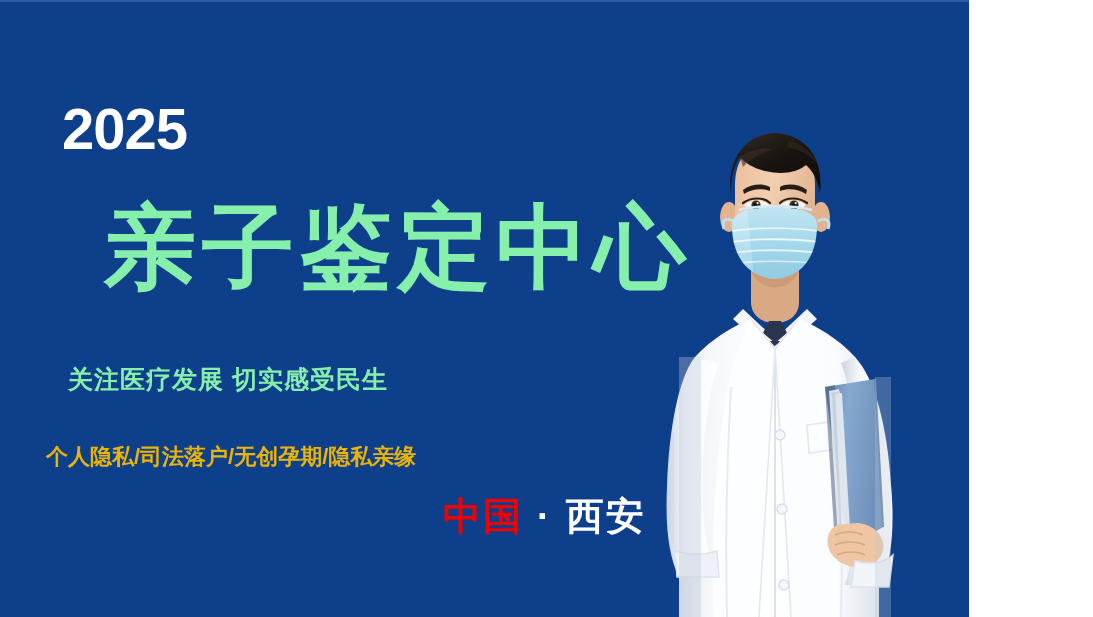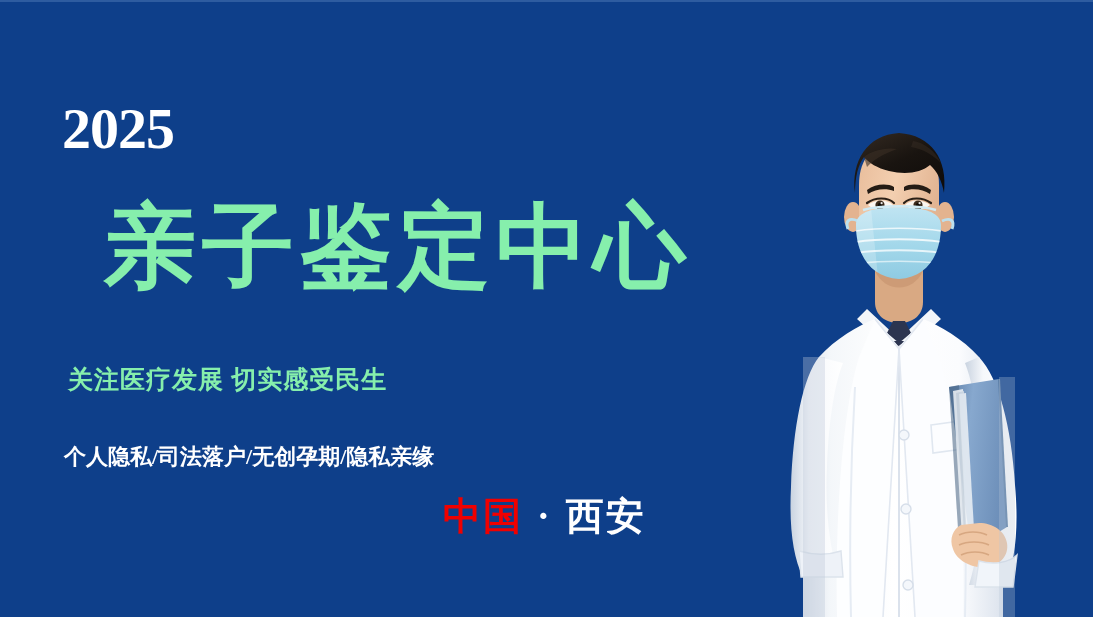--- a/index.html
+++ b/index.html
@@ -3,25 +3,26 @@
 <meta charset="utf-8">
 <title>亲子鉴定中心</title>
 <style>
   html, body {
     margin: 0;
     padding: 0;
     background: #ffffff;
   }
   #banner {
     position: relative;
-    width: 1093px;
+    width: 945px;
     height: 617px;
     overflow: hidden;
     background: #0E3F8A;
-    font-family: Liberation Serif, serif;
+    font-family: Liberation Sans, sans-serif;
+    padding-left: 24px;
     -webkit-font-smoothing: antialiased;
   }
   
   .top-strip {
     position: absolute;
     left: 0; top: 0;
     width: 100%;
     height: 2px;
     background: #2E5CA0;
   }
@@ -53,25 +54,25 @@
     left: 68px;
     top: 363px;
     font-size: 25px;
     font-weight: 700;
     color: #86efac;
     letter-spacing: 1px;
     white-space: nowrap;
   }
   .services {
     position: absolute;
-    left: 64px;
+    left: 46px;
     top: 442px;
     font-size: 22px;
     font-weight: 700;
-    color: #ffffff;
+    color: #eab308;
     letter-spacing: 0px;
     white-space: nowrap;
     text-align: center;
   }
   .consult {
     position: absolute;
     left: 86px;
     top: 504px;
     font-size: 19px;
     font-weight: 700;

